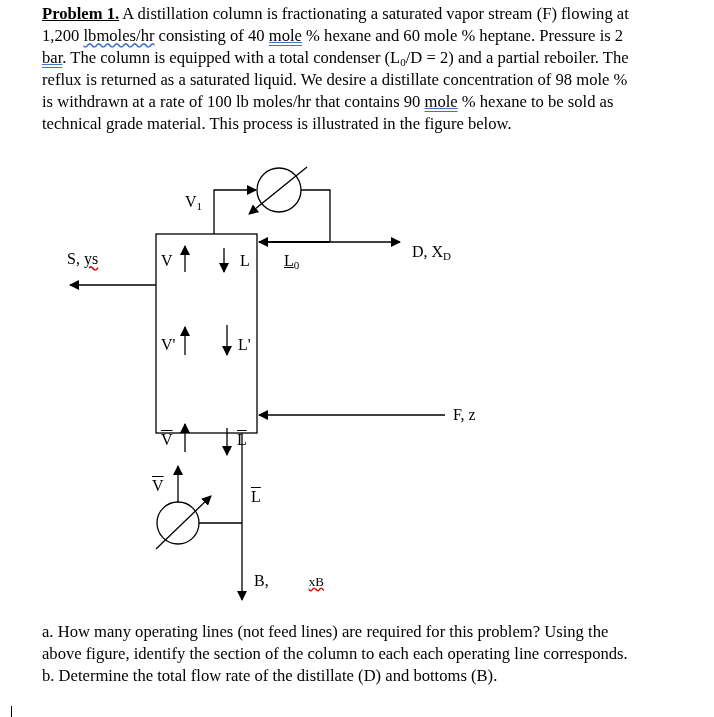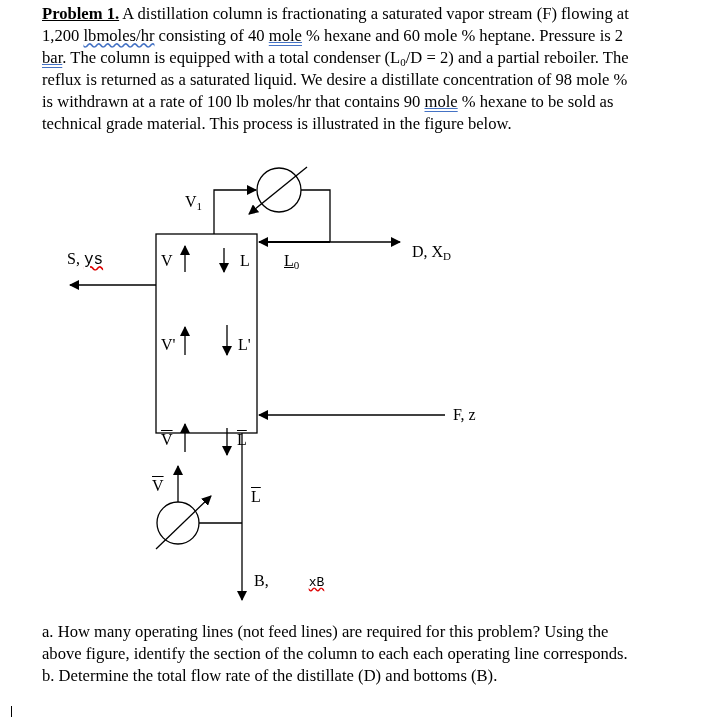--- a/index.html
+++ b/index.html
@@ -5,21 +5,21 @@
   html, body { margin:0; padding:0; background:#ffffff; }
   body { width:714px; height:717px; position:relative; overflow:hidden;
          font-family:"Liberation Serif","DejaVu Serif",serif; color:#000; }
   .para { position:absolute; left:13px; width:695px; font-size:16.6px; line-height:22px; }
   #intro { top:3px; }
   #questions { top:621px; }
   .line { white-space:nowrap; display:block;margin-left:29px; }
   .bold-ul { font-weight:bold; text-decoration:underline; }
   .dbl { text-decoration:underline; text-decoration-style:double; text-decoration-color:#4472c4; }
   .squig { text-decoration:underline; text-decoration-style:wavy; text-decoration-color:#4472c4; }
-  .squig-red { text-decoration:underline; text-decoration-style:wavy; text-decoration-color:#d00;font-family:Liberation Mono, monospace; }
+  .squig-red { text-decoration:underline; text-decoration-style:wavy; text-decoration-color:#d00; }
   .ovl { text-decoration:overline; }
   sub { font-size:11px; vertical-align:-3px; line-height:0; }
   #diagram { position:absolute; left:0; top:160px; width:714px; height:460px; }
   .lbl { position:absolute; font-size:16px; white-space:nowrap; }
   .cursor { position:absolute; left:11px; top:706px; width:1px; height:11px; background:#000; }
 </style>
 </head>
 <body>
 
 <div id="intro" class="para">

